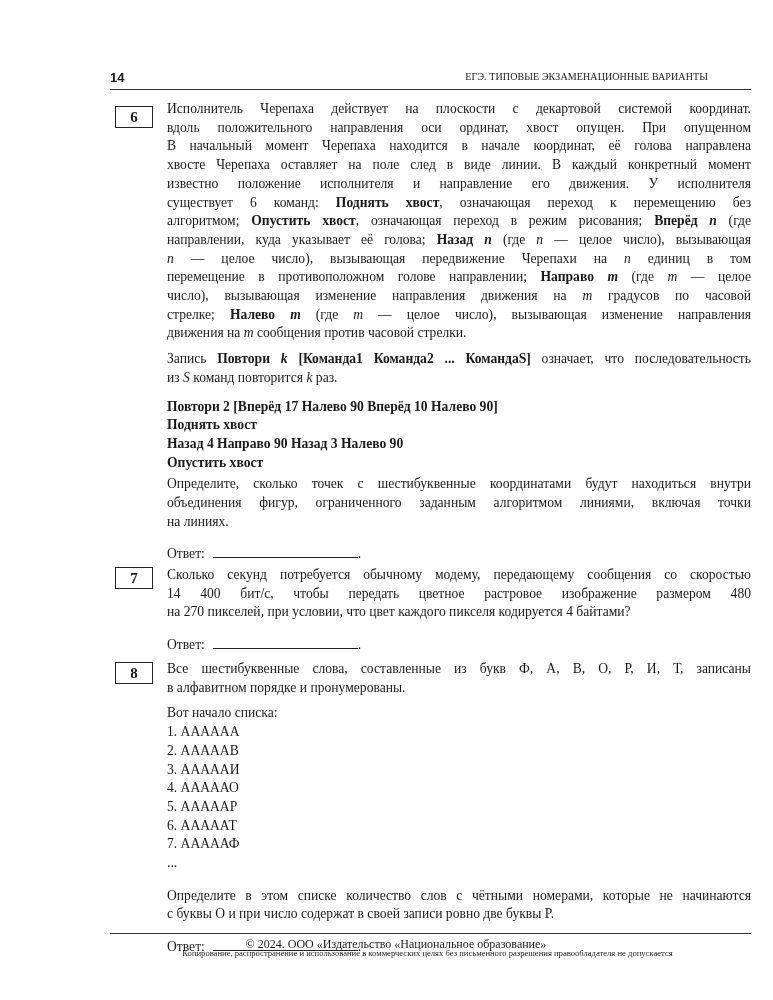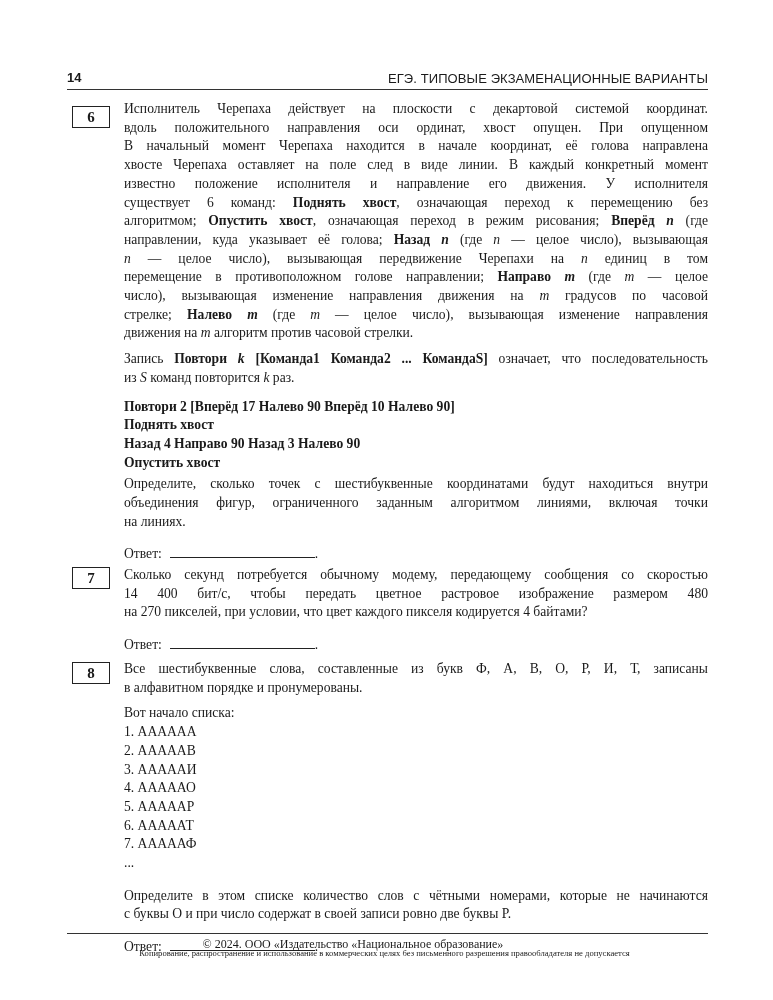--- a/index.html
+++ b/index.html
@@ -1,22 +1,22 @@
 <!DOCTYPE html>
 <html><head>
   <meta charset="utf-8">
   <style>
     html, body { margin: 0; padding: 0; }
     body {
       width: 773px; height: 1000px; background: #ffffff; position: relative; overflow: hidden;
       font-family: "Liberation Serif", "DejaVu Serif", serif; color: #1a1a1a;
     }
-    .abs { position: absolute; }
+    .abs { position: absolute; margin-left: 43px; }
     .hdr-num { left: 67px; top: 70px; font-family: "Liberation Sans", sans-serif; font-size: 13px; font-weight: bold; }
-    .hdr-title { right: 65px; top: 71px; font-family: Liberation Sans, sans-serif; font-size: 13px; letter-spacing: 0.1px; }
+    .hdr-title { right: 65px; top: 71px; font-family: Liberation Serif, serif; font-size: 10px; letter-spacing: 0.1px; }
     .hdr-rule { left: 67px; top: 89px; width: 641px; height: 0; border-top: 1.5px solid #333; }
     .box { width: 38px; height: 22px; border: 1.5px solid #222; box-sizing: border-box; text-align: center;
            font-weight: bold; font-size: 15px; line-height: 20px; }
     .q { left: 124px; width: 584px; font-size: 13.6px; line-height: 18.7px; }
     .q p { margin: 0; text-align: justify; text-align-last: left; }
     .j { text-align-last: justify !important; }
     .gap { height: 7px; }
     .gap-l { height: 14px; }
     b { font-weight: bold; }
     i { font-style: italic; }
@@ -40,21 +40,21 @@
   <p class="j">В  начальный момент Черепаха находится в начале координат, её голова направлена</p>
   <p class="j">хвосте Черепаха оставляет на поле след в виде линии. В каждый конкретный момент</p>
   <p class="j">известно положение исполнителя и направление его движения. У исполнителя</p>
   <p class="j"><span>существует 6 команд: </span><b>Поднять хвост</b><span>, означающая переход к перемещению без</span></p>
   <p class="j"><span>алгоритмом; </span><b>Опустить хвост</b><span>, означающая переход в режим рисования; </span><b>Вперёд</b> <b><i>n</i></b><span> (где</span></p>
   <p class="j"><span>направлении, куда указывает её голова; </span><b>Назад</b> <b><i>n</i></b><span> (где </span><i>n</i><span> — целое число), вызывающая</span></p>
   <p class="j"><i>n</i><span> — целое число), вызывающая передвижение Черепахи на </span><i>n</i><span> единиц в том</span></p>
   <p class="j"><span>перемещение в противоположном голове направлении; </span><b>Направо</b> <b><i>m</i></b><span> (где </span><i>m</i><span> — целое</span></p>
   <p class="j"><span>число), вызывающая изменение направления движения на </span><i>m</i><span> градусов по часовой</span></p>
   <p class="j"><span>стрелке; </span><b>Налево</b> <b><i>m</i></b><span> (где </span><i>m</i><span> — целое число), вызывающая изменение направления</span></p>
-  <p><span>движения на </span><i>m</i><span> алгоритм против часовой стрелки.</span></p>
+  <p><span>движения на </span><i>m</i><span> сообщения против часовой стрелки.</span></p>
 
   <div class="gap"></div>
   <p class="j"><span>Запись </span><b>Повтори</b> <b><i>k</i></b> <b>[Команда1 Команда2 ... КомандаS]</b><span> означает, что последовательность</span></p>
   <p><span>из </span><i>S</i><span> команд повторится </span><i>k</i><span> раз.</span></p>
 
   <div class="gap"></div>
   <div style="height:3px"></div>
   <p><b>Повтори 2 [Вперёд 17 Налево 90 Вперёд 10 Налево 90]</b></p>
   <p><b>Поднять хвост</b></p>
   <p><b>Назад 4 Направо 90 Назад 3 Налево 90</b></p>

